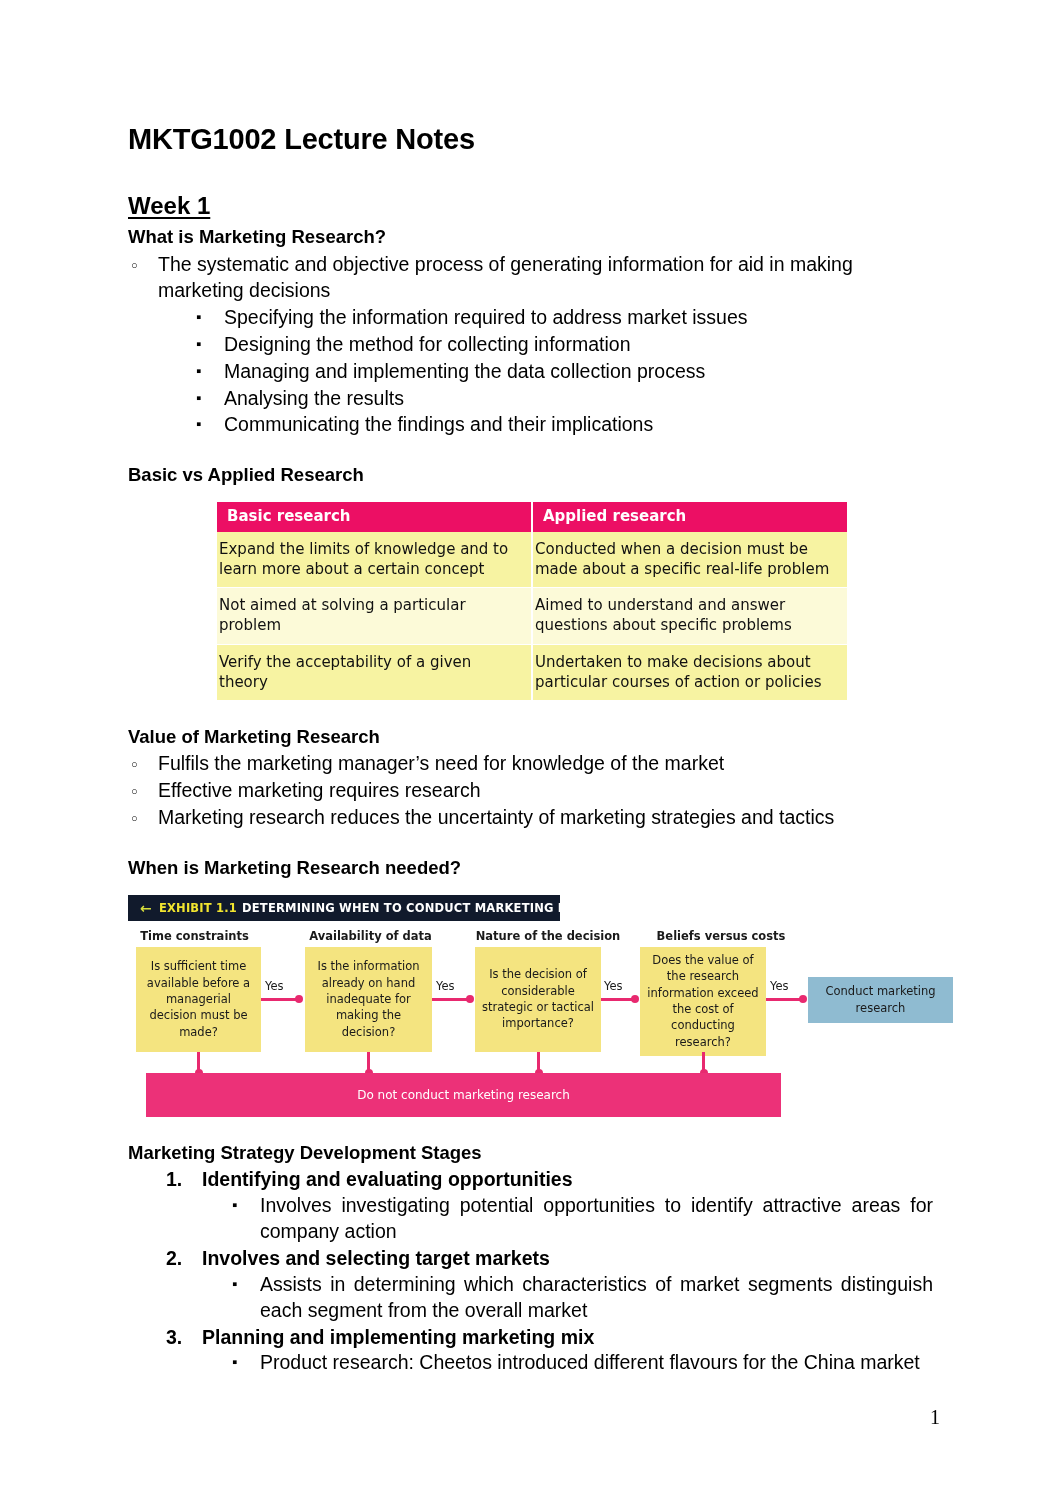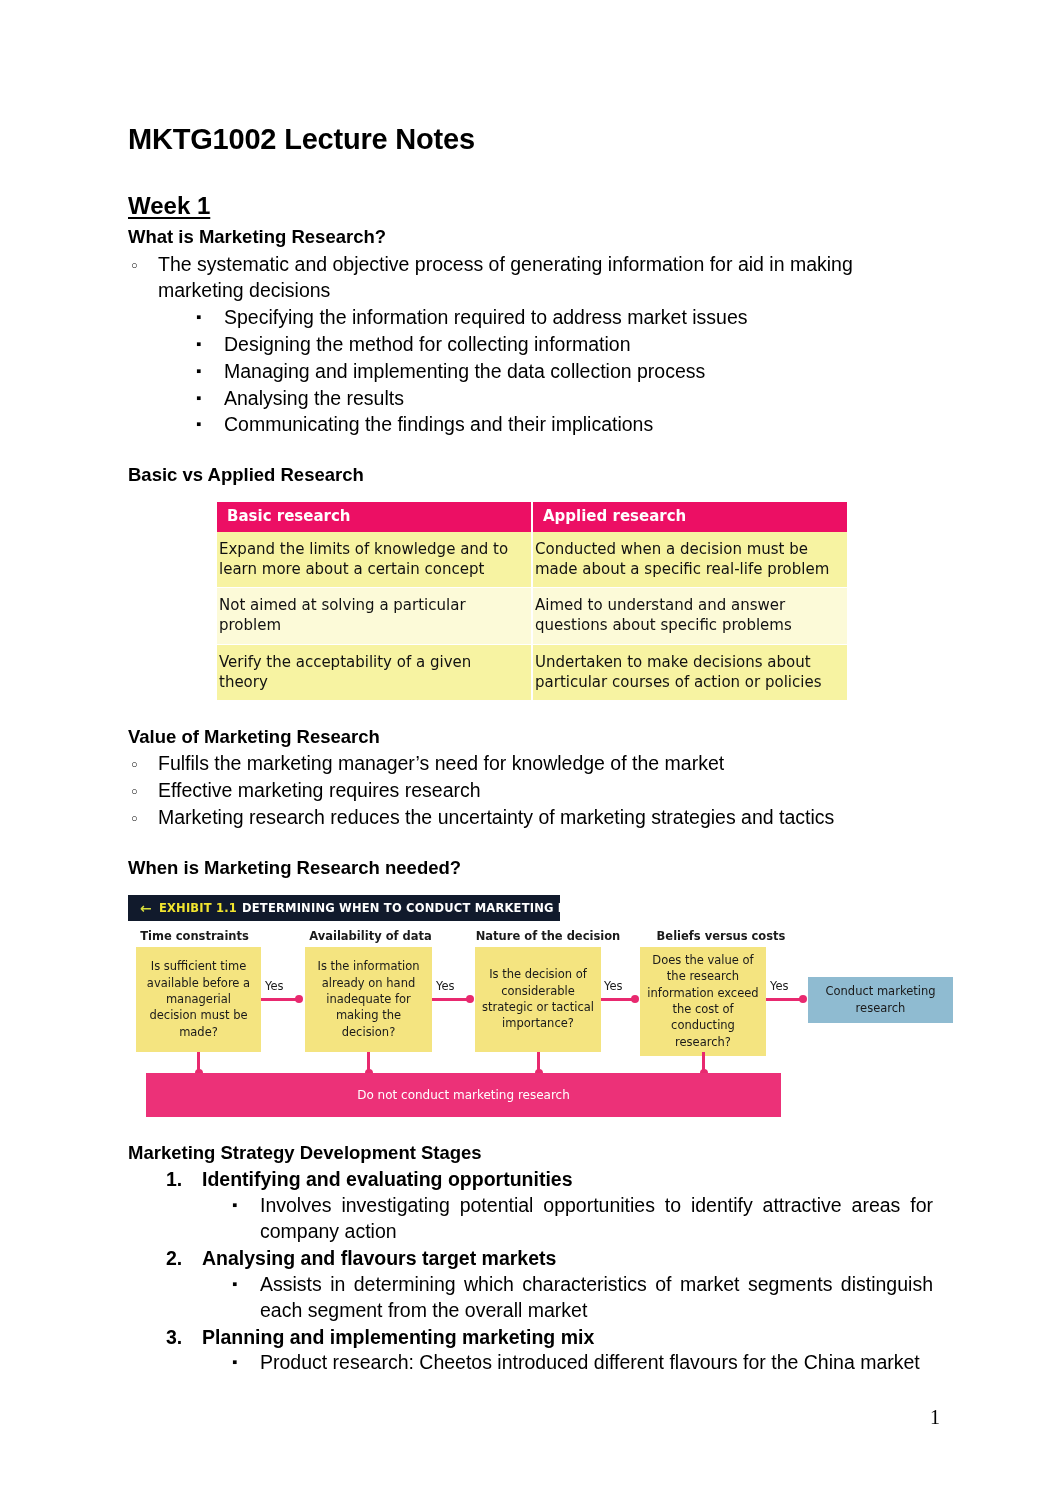--- a/index.html
+++ b/index.html
@@ -409,21 +409,21 @@
 
     <h3 class="sub-heading">Marketing Strategy Development Stages</h3>
     <ol class="numbered">
       <li>
         <span>Identifying and evaluating opportunities</span>
         <ul class="sub">
           <li>Involves investigating potential opportunities to identify attractive areas for company action</li>
         </ul>
       </li>
       <li>
-        <span>Analysing and flavours target markets</span>
+        <span>Involves and selecting target markets</span>
         <ul class="sub">
           <li>Assists in determining which characteristics of market segments distinguish each segment from the overall market</li>
         </ul>
       </li>
       <li>
         <span>Planning and implementing marketing mix</span>
         <ul class="sub">
           <li>Product research: Cheetos introduced different flavours for the China market</li>
         </ul>
       </li>

